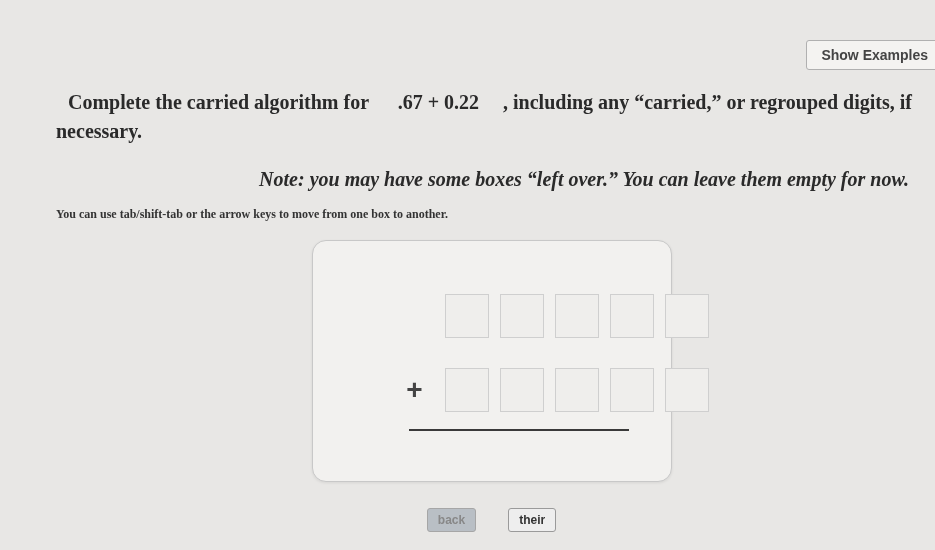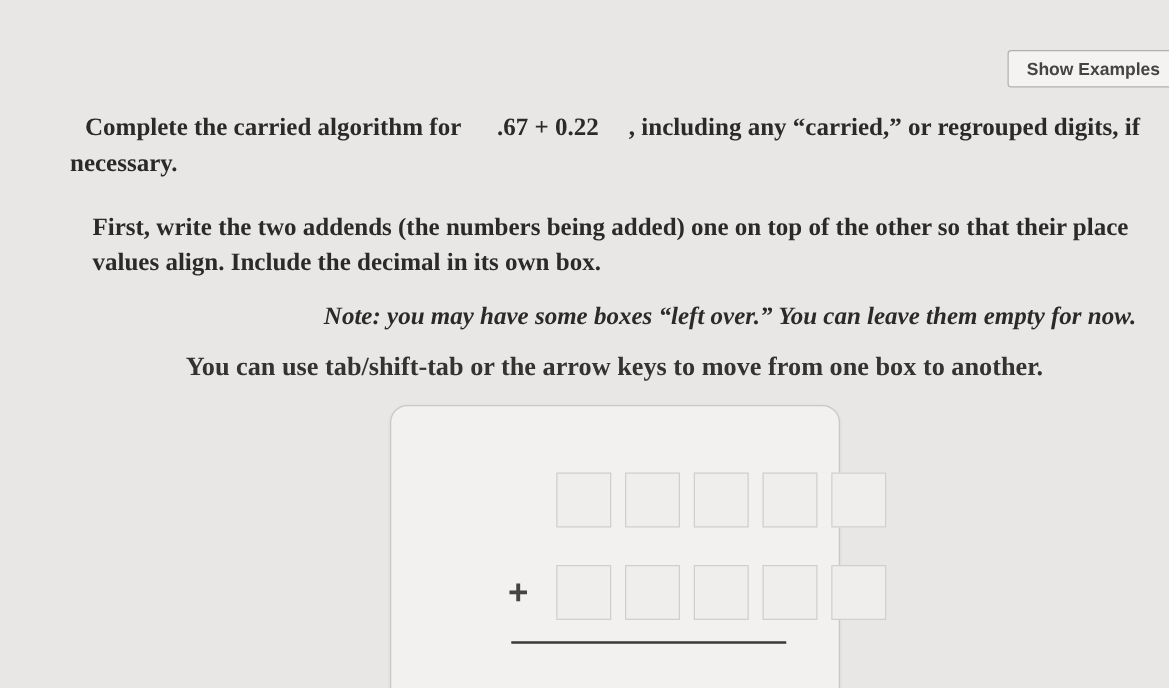--- a/index.html
+++ b/index.html
@@ -40,22 +40,21 @@
       margin-bottom: 18px;
     }
     .note-text {
       font-size: 20px;
       font-style: italic;
       padding: 0 18px;
       margin-bottom: 16px;
       text-align: right;
     }
     .hint-text {
-      font-size: 21px;
-      text-align: center;
+      font-size: 12px;
       margin-bottom: 18px;
       color: #333;
     }
     .work-area {
       width: 360px;
       margin: 0 auto;
       background: #f2f1ef;
       border: 1px solid #c8c8c8;
       border-radius: 14px;
       padding: 26px 20px 26px 20px;
@@ -129,21 +128,20 @@
 <body>
 
 <button class="show-examples-btn">Show Examples</button>
 
 <div class="content">
 
   <p class="question-text">
     <span>Complete the carried algorithm for </span><span>.67 + 0.22</span><span>, including any “carried,” or regrouped digits, if necessary.</span>
   </p>
 
-  <p class="instruction-text">First, write the two addends (the numbers being added) one on top of the other so that their place values align. Include the decimal in its own box.</p>
 
   <p class="note-text">Note: you may have some boxes “left over.” You can leave them empty for now.</p>
 
   <p class="hint-text">You can use tab/shift-tab or the arrow keys to move from one box to another.</p>
 
   <div class="work-area">
     <div class="algo">
       <div class="row">
         <span class="op-slot"></span>
         <input class="digit-box" maxlength="1" style="">
@@ -159,16 +157,16 @@
         <input class="digit-box" maxlength="1" style="">
         <input class="digit-box" maxlength="1" style="">
         <input class="digit-box" maxlength="1" style="">
       </div>
       <div class="sum-line"></div>
     </div>
   </div>
 
   <div class="nav-buttons">
     <button class="nav-btn back">back</button>
-    <button class="nav-btn next">that</button>
+    <button class="nav-btn next">their</button>
   </div>
 
 </div>
 
 </body></html>

